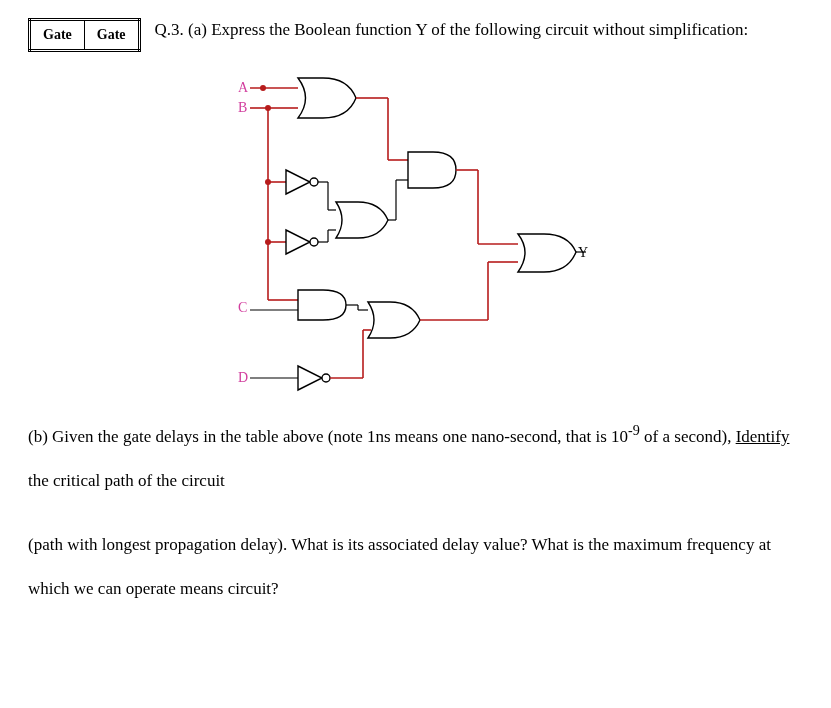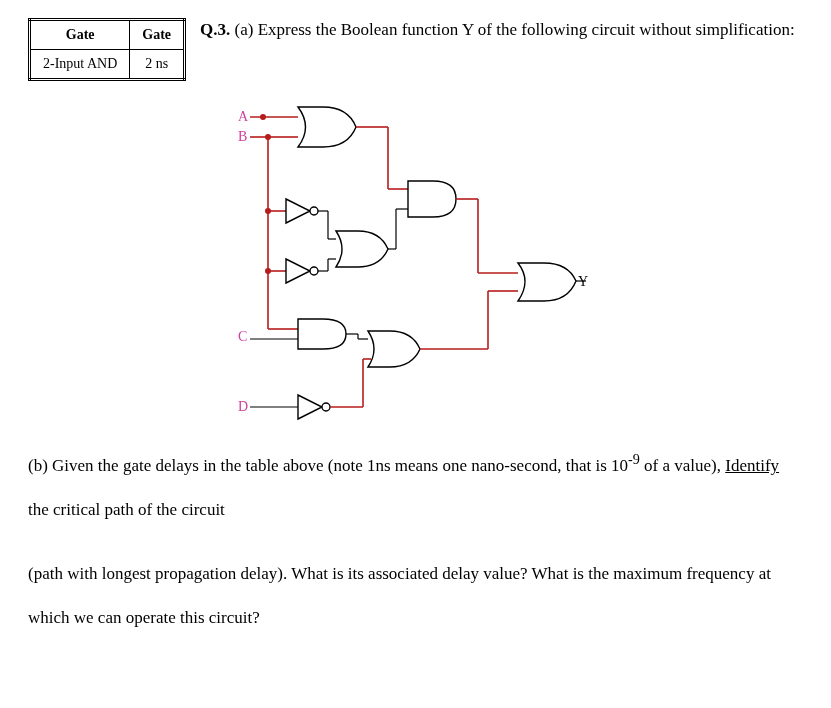--- a/index.html
+++ b/index.html
@@ -15,26 +15,26 @@
     }
     .top-row { display: flex; align-items: flex-start; gap: 14px; }
     .delay-table {
       border: 3px double #000;
       border-collapse: collapse;
       font-size: 14px;
     }
     .delay-table th, .delay-table td {
       border: 1px solid #000;
       padding: 6px 12px;
-      text-align: center;
+      text-align: right;
       font-weight: normal;
     }
     .delay-table th { font-weight: bold; }
     .question-head { flex: 1; padding-top: 2px; }
-    .qlabel { font-weight: bold; }
+    .qlabel { font-weight: normal; }
     .circuit-wrap {
       margin: 10px 0 20px 200px;
       width: 380px;
       height: 330px;
     }
     .circuit-wrap svg { width: 100%; height: 100%; }
     .gate { fill: #fff; stroke: #000; stroke-width: 1.4; }
     .wire-black { stroke: #000; stroke-width: 1.2; fill: none; }
     .wire-red { stroke: #b71c1c; stroke-width: 1.6; fill: none; }
     .label-pink { fill: #d23e9e; font: 14px "Times New Roman"; }
@@ -45,24 +45,20 @@
   </style>
 </head>
 <body>
 
 <div class="top-row">
   <table class="delay-table">
     <tbody>
         <tr>
       <th>Gate</th>
       <th>Gate</th>
-    </tr>
-    <tr>
-      <td>2-Input AND</td>
-      <td>2 ns</td>
     </tr>
   </tbody>
     </table>
 
   <div class="question-head">
     <span class="qlabel">Q.3.</span>
     <span>(a) Express the Boolean function Y of the following circuit  without simplification:</span>
   </div>
 </div>
 
@@ -132,16 +128,16 @@
     <line class="wire-red" x1="102" y1="316" x2="135" y2="316"></line>
     <line class="wire-red" x1="135" y1="316" x2="135" y2="268"></line>
     <line class="wire-red" x1="135" y1="268" x2="143" y2="268"></line>
 
     <path class="gate" d="M290 172 Q304 190 290 210 L316 210 Q340 210 348 190 Q340 172 316 172 Z"></path>
     <line class="wire-black" x1="348" y1="190" x2="358" y2="190"></line>
   </svg>
 </div>
 
 <p class="para">
-  <span>(b) Given the gate delays in the table above (note 1ns means one nano-second, that is 10</span><sup>-9</sup><span> of a value), </span><span class="ul">Identify</span><span> the critical path of the circuit</span>
+  <span>(b) Given the gate delays in the table above (note 1ns means one nano-second, that is 10</span><sup>-9</sup><span> of a second), </span><span class="ul">Identify</span><span> the critical path of the circuit</span>
 </p>
 
-<p class="para">(path with longest propagation delay). What is its associated delay value? What is the maximum frequency at which we can operate this circuit?</p>
+<p class="para">(path with longest propagation delay). What is its associated delay value? What is the maximum frequency at which we can operate means circuit?</p>
 
 </body></html>

